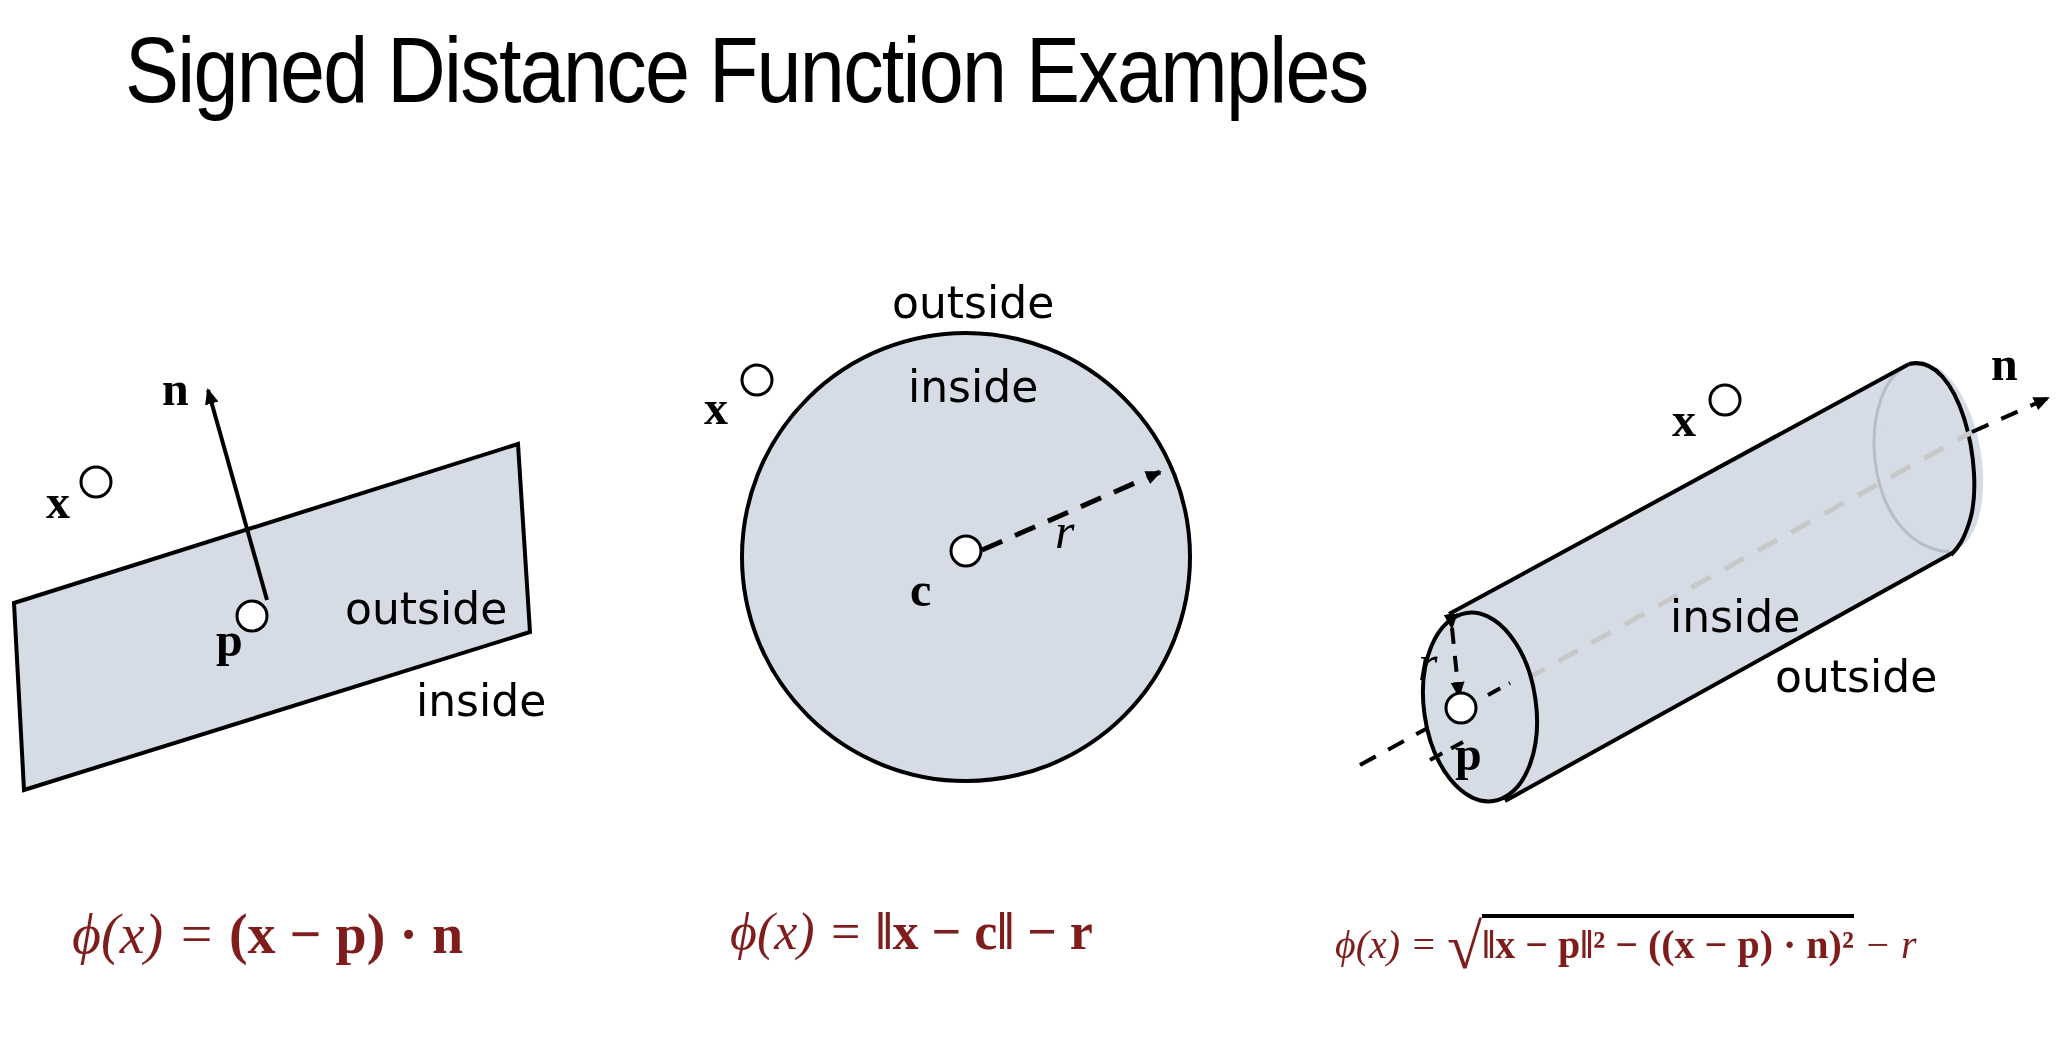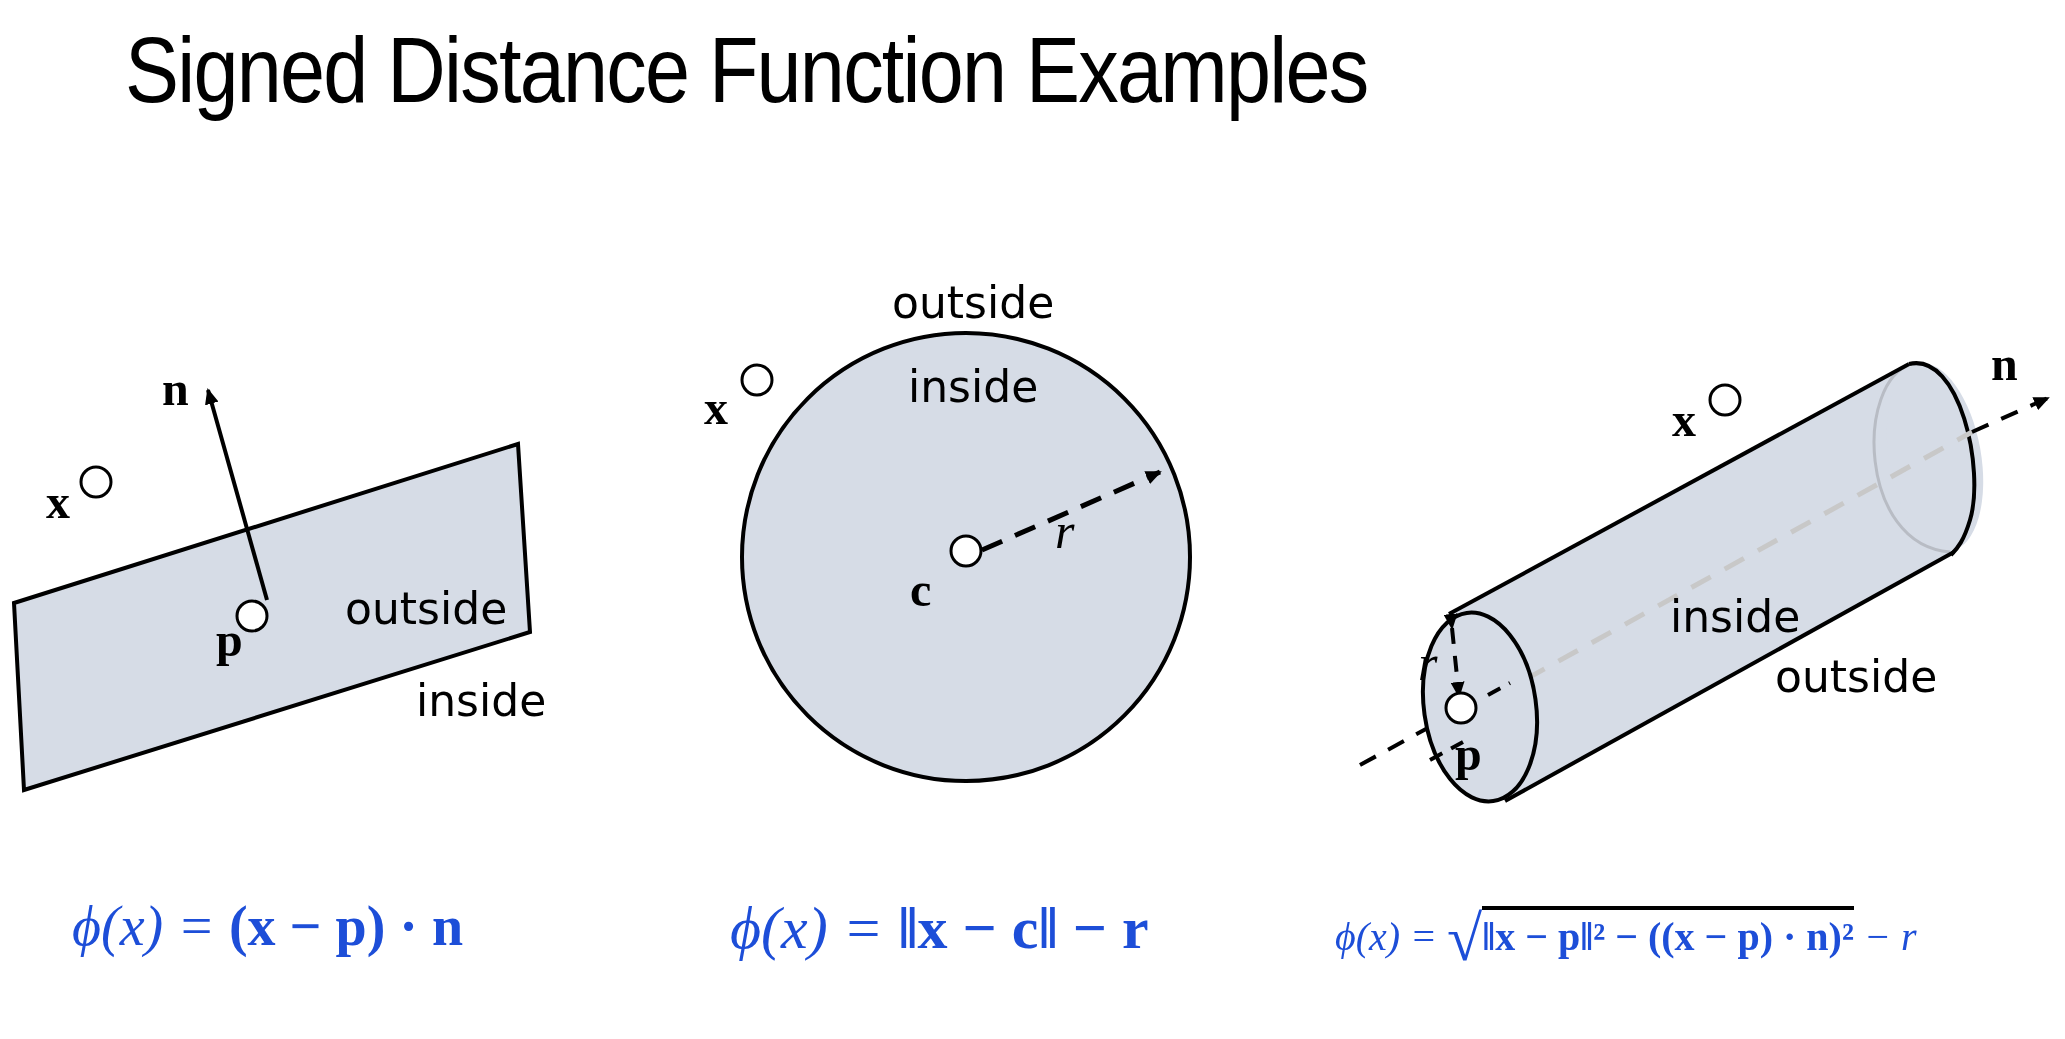--- a/index.html
+++ b/index.html
@@ -2,21 +2,21 @@
 <html><head>
 <meta charset="utf-8">
 <style>
   html,body{margin:0;padding:0;background:#fff;}
   body{width:2065px;height:1039px;position:relative;overflow:hidden;font-family:"Liberation Sans",sans-serif;}
   .title{position:absolute;left:125px;top:18px;font-size:92px;color:#000;font-family:"Liberation Sans",sans-serif;letter-spacing:-2px;transform:scaleX(0.88);transform-origin:left top;white-space:nowrap;}
   svg{position:absolute;left:0;top:0;}
   .lbl{font-family:"DejaVu Sans",sans-serif;font-size:44px;fill:#000;}
   .var{font-family:"Liberation Serif",serif;font-weight:bold;font-size:48px;fill:#000;}
   .ital{font-family:"Liberation Serif",serif;font-style:italic;font-size:50px;fill:#000;}
-  .eq{position:absolute;font-family:"Liberation Serif",serif;color:#1d4ed8;white-space:nowrap;}
+  .eq{position:absolute;font-family:"Liberation Serif",serif;color:#7f1d1d;white-space:nowrap;margin-top:8px;}
   .eq b{font-weight:bold;}
   .eq i{font-style:italic;}
 </style>
 </head>
 <body>
 
 <div class="title">Signed Distance Function Examples</div>
 
 <svg width="2065" height="1039" viewBox="0 0 2065 1039">
   <defs>
@@ -82,21 +82,21 @@
     <text class="lbl" x="1670" y="632">inside</text>
     <text class="lbl" x="1775" y="692">outside</text>
   </g>
 </svg>
 
 <div class="eq" style="left:72px;top:894px;font-size:56px;">
   <i>ϕ(x) =</i>
   <b>(x − p) · n</b>
 </div>
 
-<div class="eq" style="left:730px;top:894px;font-size:60px;">
+<div class="eq" style="left:730px;top:894px;font-size:52px;">
   <i>ϕ(x) =</i>
   <b>‖x − c‖ − r</b>
 </div>
 
 <div class="eq" style="left:1335px;top:902px;font-size:40px;">
   <i>ϕ(x) =</i>
   <span style="font-size:64px;vertical-align:-10px;">√</span><b style="border-top:4px solid #000;padding-top:4px;text-align:right;">‖x − p‖² − ((x − p) · n)²</b>
   <i>− r</i>
 </div>
 

